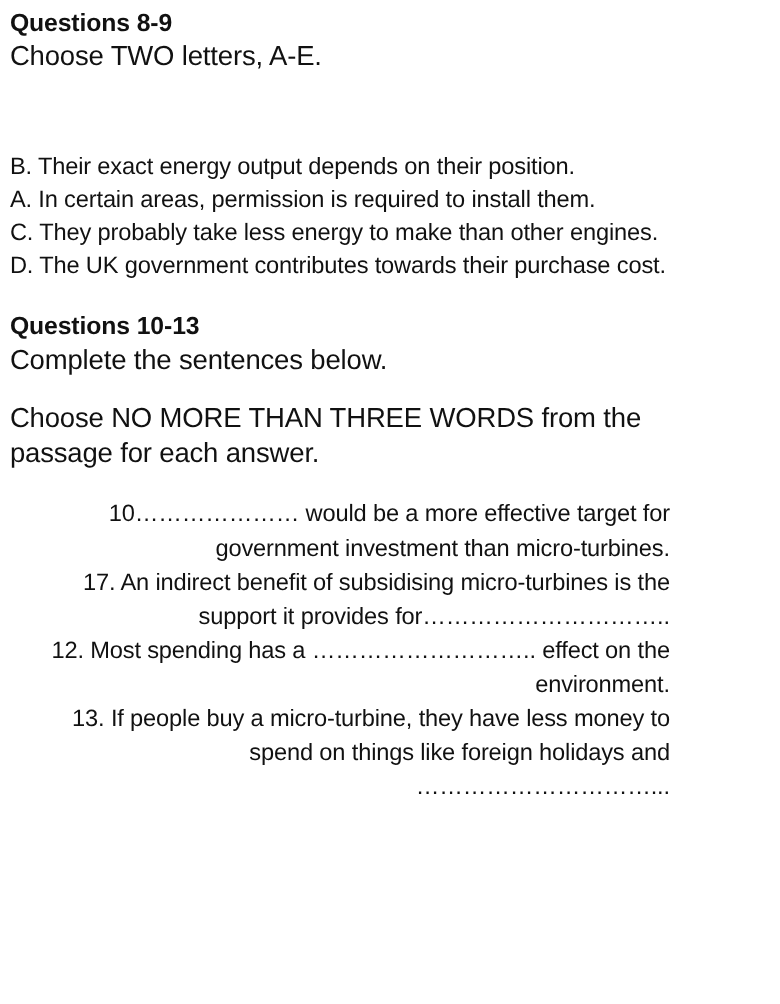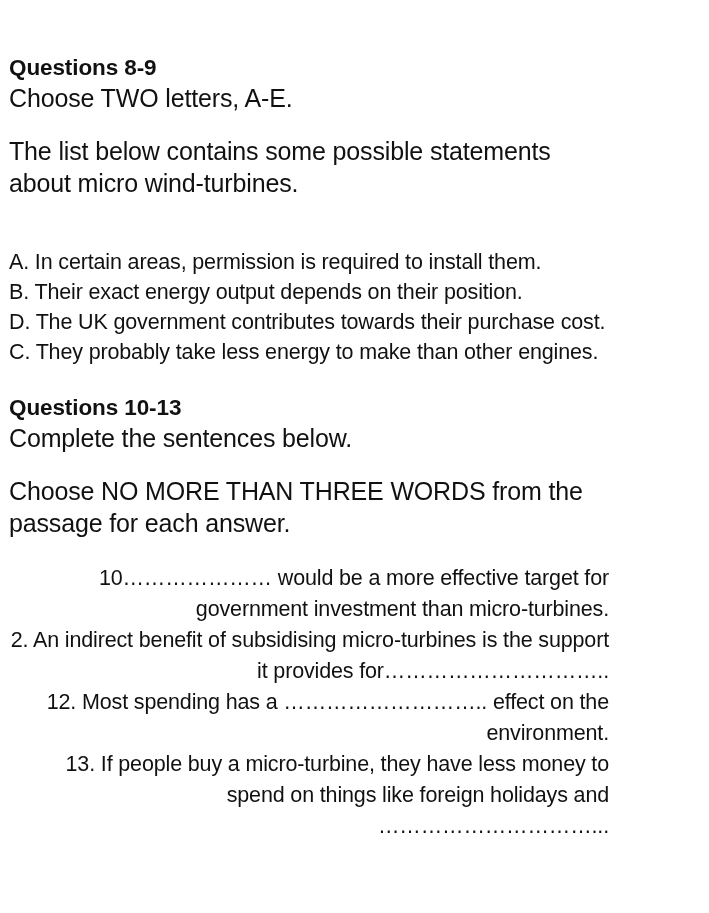--- a/index.html
+++ b/index.html
@@ -19,21 +19,20 @@
     position: relative;
     width: 709px;
     height: 913px;
     padding: 0;
     box-sizing: border-box;
   }
   .content {
     padding: 6px 8px 0 9px;
     box-sizing: border-box;
     width: 617px;
-    margin-top: 47px;
   }
   .section-heading {
     font-size: 22.5px;
     font-weight: bold;
     line-height: 30px;
     letter-spacing: -0.1px;
     margin: 0;
     padding: 0;
     white-space: pre;
   }
@@ -88,47 +87,46 @@
 
 <div class="page">
   <div class="content">
 
     <h1 class="section-heading">Questions 8-9</h1>
 
     <p class="para tight">Choose TWO letters, A-E.</p>
 
     <div class="spacer-md"></div>
 
-    <p class="para">The list below contains some possible statements about micro wind-turbines.</p>
 
     <div class="spacer-lg"></div>
 
 
     <div class="spacer-lg"></div>
 
     <ul class="opt-list">
+      <li>B. Their exact energy output depends on their position.</li>
       <li>A. In certain areas, permission is required to install them.</li>
-      <li>B. Their exact energy output depends on their position.</li>
+      <li>C. They probably take less energy to make than other engines.</li>
       <li>D. The UK government contributes towards their purchase cost.</li>
-      <li>C. They probably take less energy to make than other engines.</li>
     </ul>
 
     <div class="spacer-xl"></div>
 
     <h1 class="section-heading">Questions 10-13</h1>
 
     <p class="para tight">Complete the sentences below.</p>
 
     <div class="spacer-md"></div>
 
     <p class="para">Choose NO MORE THAN THREE WORDS from the passage for each answer.</p>
 
     <div class="spacer-lg"></div>
 
     <ul class="q-list">
       <li class="blank">10………………… would be a more effective target for government investment than micro-turbines.</li>
-      <li class="blank">2. An indirect benefit of subsidising micro-turbines is the support it provides for…………………………..</li>
+      <li class="blank">17. An indirect benefit of subsidising micro-turbines is the support it provides for…………………………..</li>
       <li class="blank">12. Most spending has a ……………………….. effect on the environment.</li>
       <li class="blank">13. If people buy a micro-turbine, they have less money to spend on things like foreign holidays and …………………………...</li>
     </ul>
 
   </div>
 </div>
 
 </body></html>

